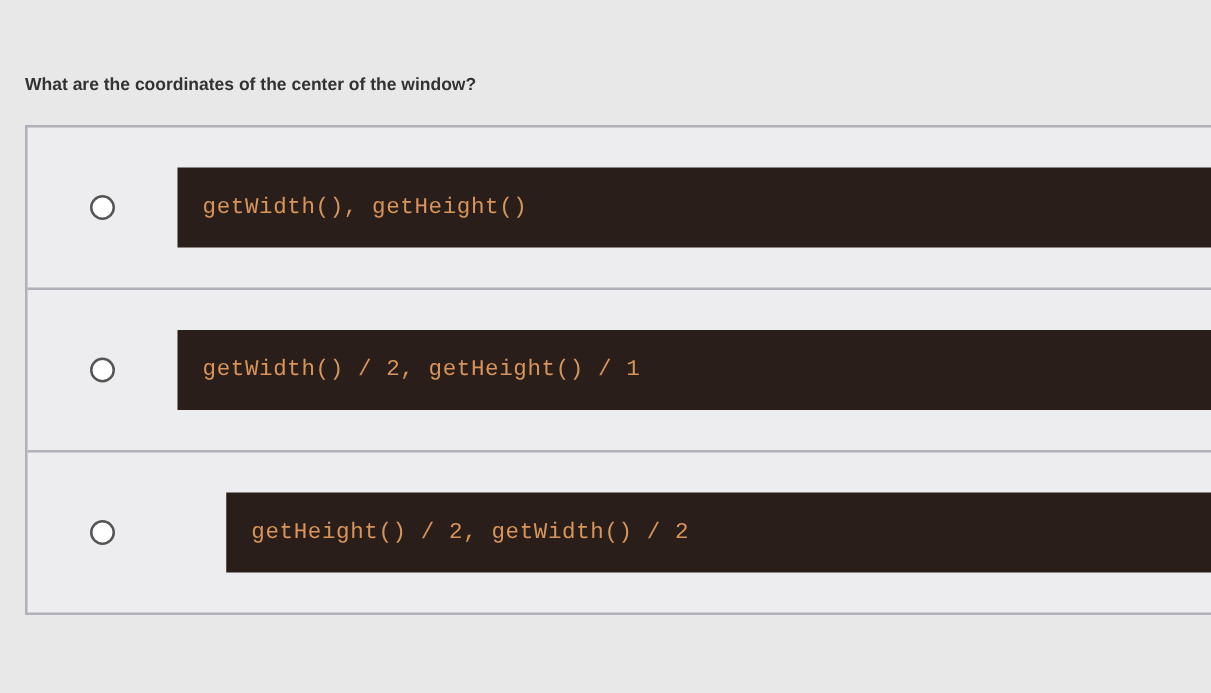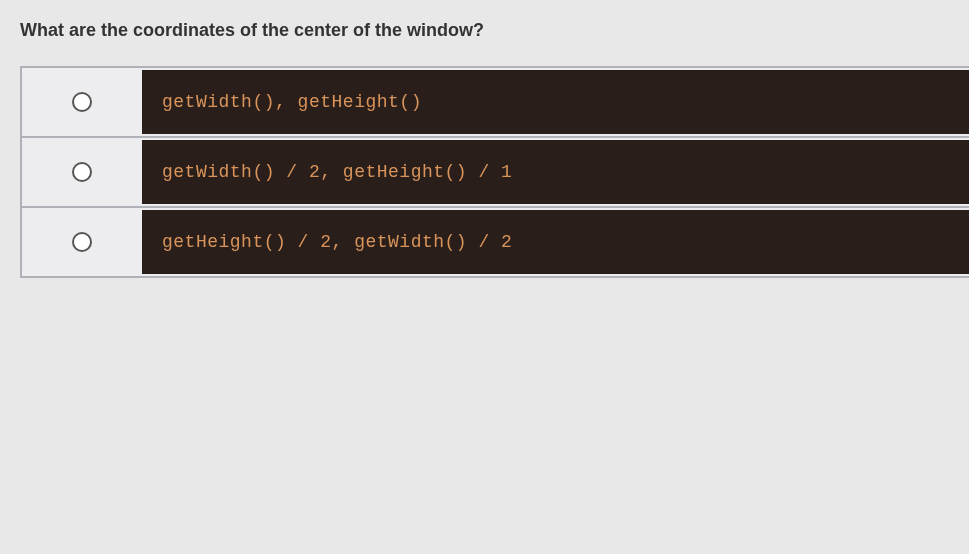--- a/index.html
+++ b/index.html
@@ -9,38 +9,40 @@
     }
     body {
       width: 969px;
       height: 554px;
       background: #e8e8e8;
       font-family: Arial, sans-serif;
       padding: 20px 0 0 20px;
       overflow: hidden;
     }
     .question-text {
-      font-size: 18px;
+      font-size: 14px;
       font-weight: bold;
       color: #333;
       margin-bottom: 25px;
+      margin-top: 39px;
     }
     .options-container {
       border: 2px solid #b0b0b8;
       border-right: none;
       background: #ededf0;
     }
     .option-row {
       display: flex;
       align-items: center;
-      padding: 2px 0;
+      padding: 32px 0;
       border-bottom: 2px solid #b0b0b8;
     }
     .option-row:last-child {
       border-bottom: none;
+      gap: 39px;
     }
     .radio-cell {
       width: 120px;
       display: flex;
       justify-content: center;
       align-items: center;
       flex-shrink: 0;
     }
     .radio-button {
       width: 20px;

